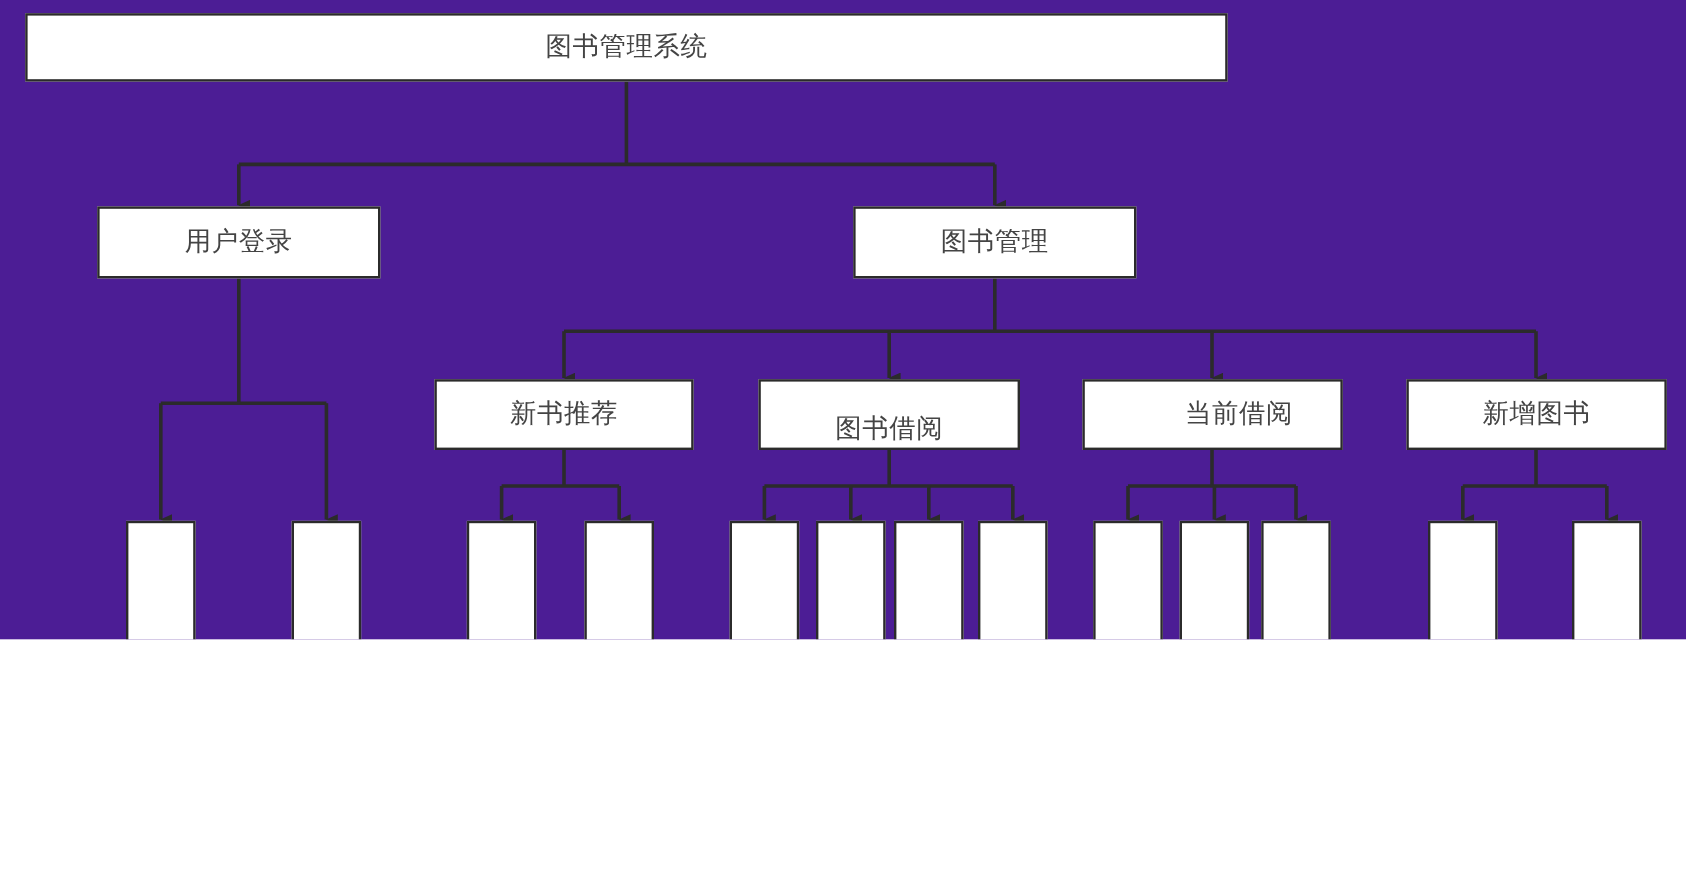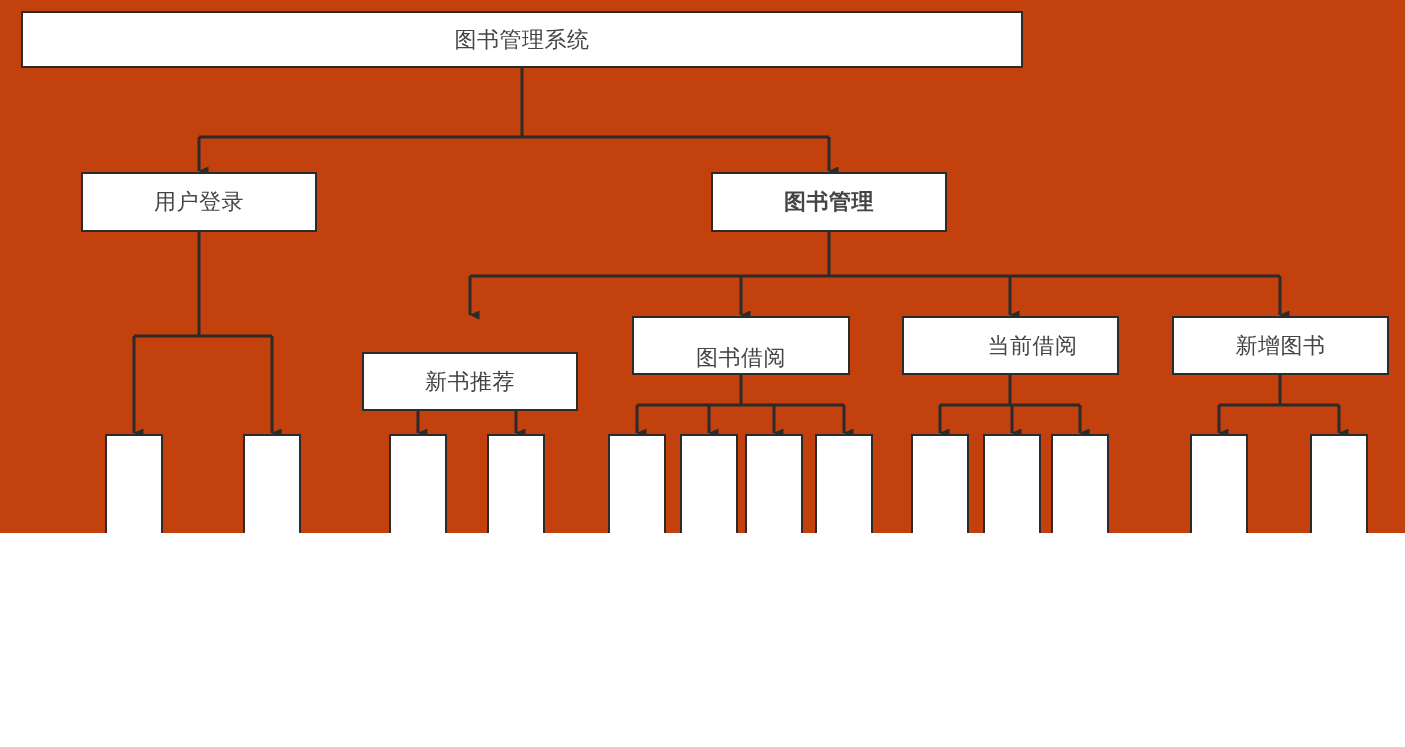--- a/index.html
+++ b/index.html
@@ -7,21 +7,21 @@
     padding: 0;
     background: #ffffff;
   }
   body {
     font-family: "DejaVu Sans", "Liberation Sans", sans-serif;
   }
   #diagram-root {
     position: relative;
     width: 1405px;
     height: 533px;
-    background: #c2410c;
+    background: #4c1d95;
     overflow: hidden;
   }
   #edges-layer {
     position: absolute;
     left: 0;
     top: 0;
     width: 1405px;
     height: 747px;
   }
   .node {
@@ -111,23 +111,23 @@
   </svg>
 
   <div id="nodes-layer">
       <div class="node horizontal" style="left: 21px; top: 11px; width: 1002px; height: 57px; border-color: rgb(43, 43, 43);">
         <span class="node-label" style="color: rgb(68, 68, 68);">图书管理系统</span>
       </div>
       <div class="node horizontal" style="left: 81px; top: 172px; width: 236px; height: 60px; border-color: rgb(43, 43, 43);">
         <span class="node-label" style="color: rgb(68, 68, 68);">用户登录</span>
       </div>
       <div class="node horizontal" style="left: 711px; top: 172px; width: 236px; height: 60px; border-color: rgb(43, 43, 43);">
-        <span class="node-label" style="color: rgb(68, 68, 68); font-weight: bold;">图书管理</span>
+        <span class="node-label" style="color: rgb(68, 68, 68);">图书管理</span>
       </div>
-      <div class="node horizontal" style="left: 362px; top: 316px; width: 216px; height: 59px; border-color: rgb(43, 43, 43); margin-top: 36px;">
+      <div class="node horizontal" style="left: 362px; top: 316px; width: 216px; height: 59px; border-color: rgb(43, 43, 43);">
         <span class="node-label" style="color: rgb(68, 68, 68);">新书推荐</span>
       </div>
       <div class="node horizontal" style="left: 632px; top: 316px; width: 218px; height: 59px; border-color: rgb(43, 43, 43);">
         <span class="node-label" style="color: rgb(68, 68, 68); margin-top: 24px;">图书借阅</span>
       </div>
       <div class="node horizontal" style="left: 902px; top: 316px; width: 217px; height: 59px; border-color: rgb(43, 43, 43); padding-left: 44px;">
         <span class="node-label" style="color: rgb(68, 68, 68);">当前借阅</span>
       </div>
       <div class="node horizontal" style="left: 1172px; top: 316px; width: 217px; height: 59px; border-color: rgb(43, 43, 43);">
         <span class="node-label" style="color: rgb(68, 68, 68);">新增图书</span>

